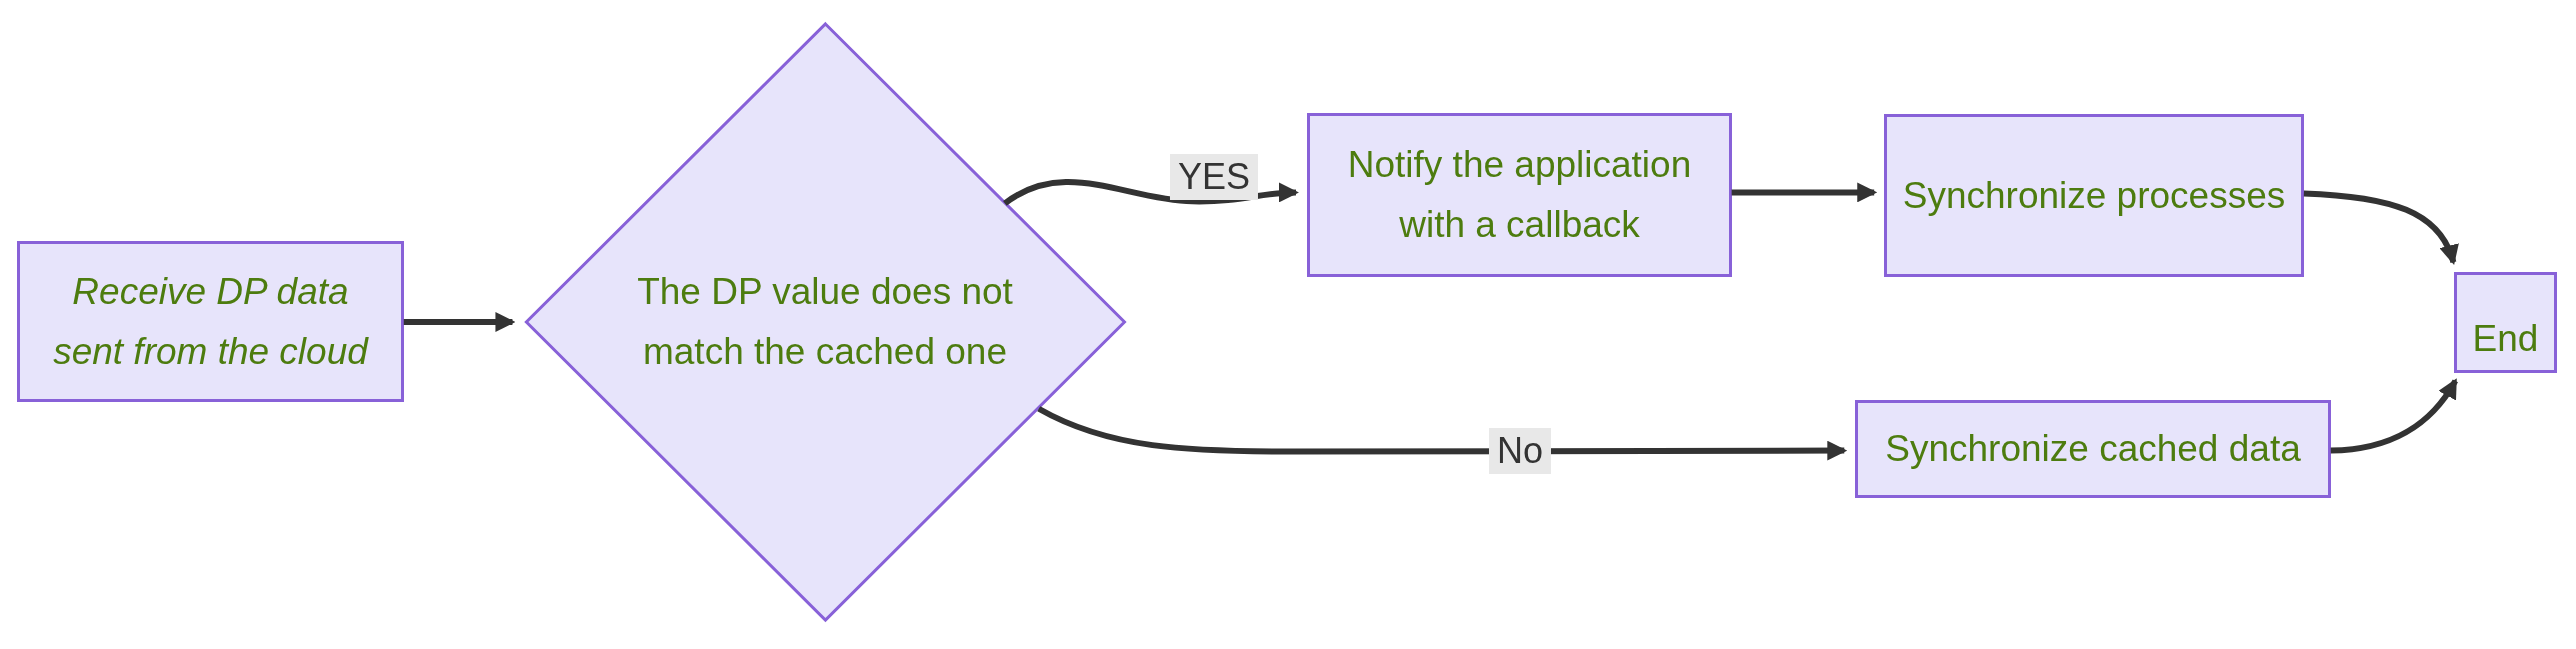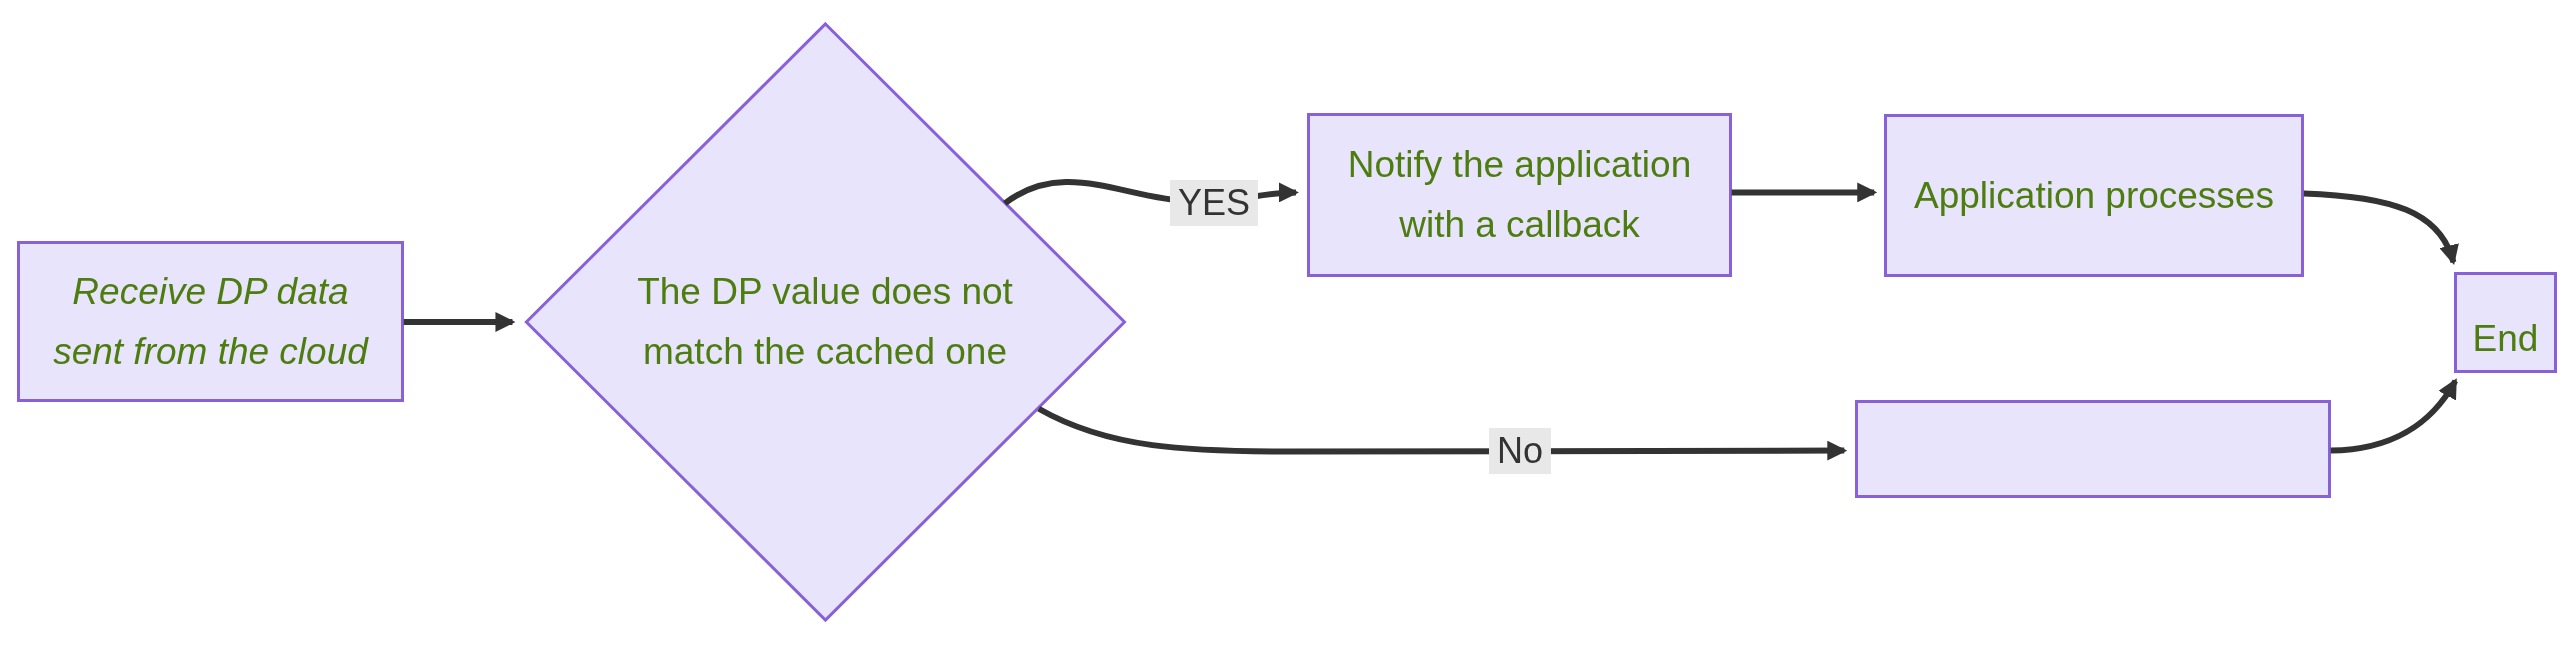--- a/index.html
+++ b/index.html
@@ -93,25 +93,28 @@
     <span class="line">The DP value does not</span>
     <span class="line">match the cached one</span>
   </div>
 
   <div class="node-label" style="left:1307px; top:113px; width:425px; height:164px;">
     <span class="line">Notify the application</span>
     <span class="line">with a callback</span>
   </div>
 
   <div class="node-label" style="left:1884px; top:114px; width:420px; height:163px;">
-    <span class="line">Application processes</span>
+    <span class="line">Synchronize processes</span>
   </div>
 
+  <div class="node-label" style="left:1855px; top:400px; width:476px; height:98px;">
+    <span class="line">Synchronize cached data</span>
+  </div>
 
   <div class="node-label" style="left:2454px; top:272px; width:103px; height:101px;margin-top:16px;">
     <span class="line">End</span>
   </div>
 
-  <div class="edge-label" style="left:1214px; top:203px;">YES</div>
+  <div class="edge-label" style="left:1214px; top:177px;">YES</div>
   <div class="edge-label" style="left:1520px; top:451px;">No</div>
 
 </div>
 
 
 </body></html>

